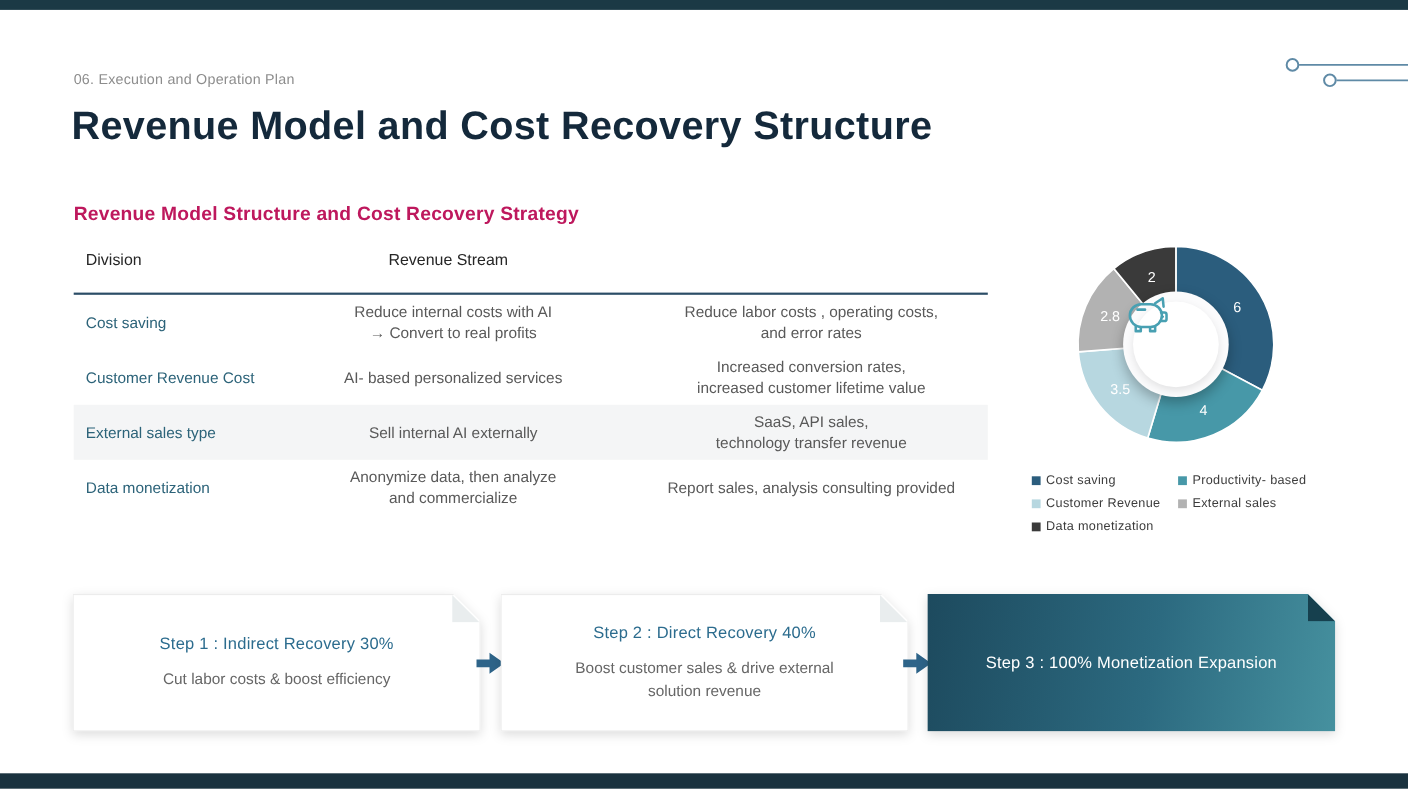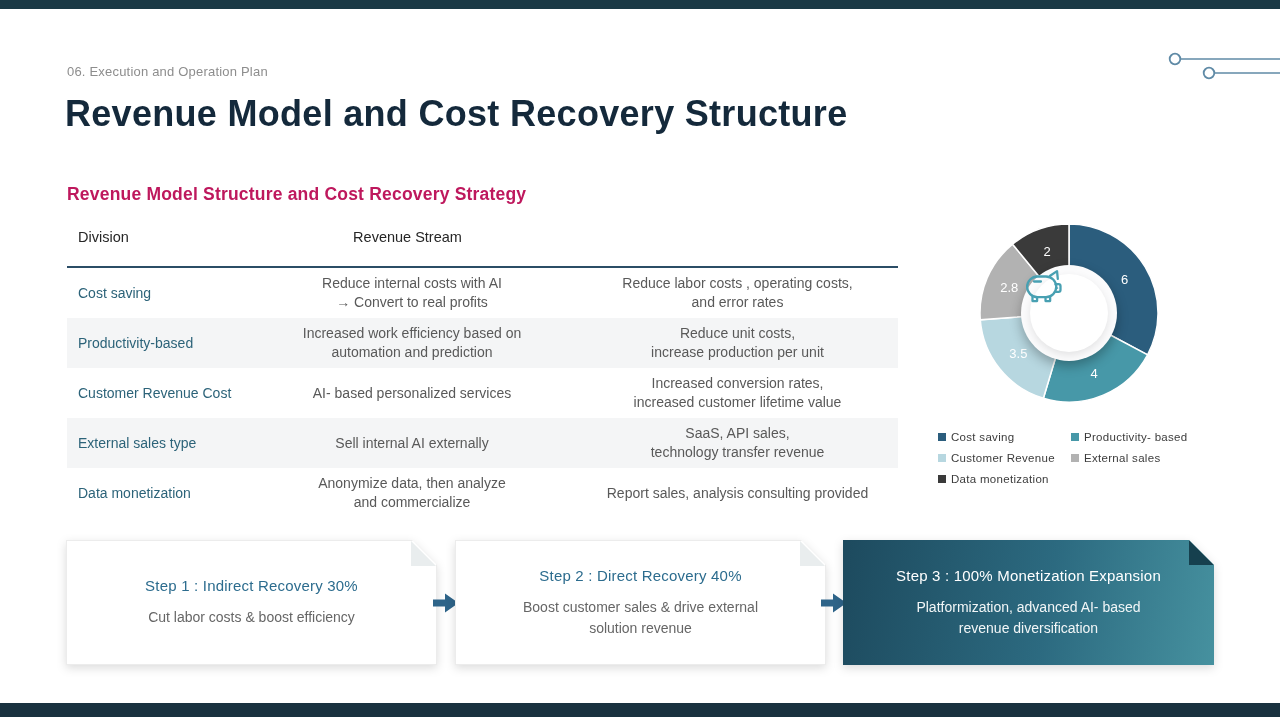--- a/index.html
+++ b/index.html
@@ -85,27 +85,20 @@
     <div class="col-division">Division</div>
     <div class="col-revenue">Revenue Stream</div>
   </div>
   <div>
       <div class="trow">
         <div class="col-division division-cell">Cost saving</div>
         <div class="col-explanation body-cell">Reduce internal costs with AI
 → Convert to real profits</div>
         <div class="col-revenue body-cell">Reduce labor costs , operating costs,
 and error rates</div>
-      </div>
-      <div class="trow alt">
-        <div class="col-division division-cell">Productivity-based</div>
-        <div class="col-explanation body-cell">Increased work efficiency based on
-automation and prediction</div>
-        <div class="col-revenue body-cell">Reduce unit costs,
-increase production per unit</div>
       </div>
       <div class="trow">
         <div class="col-division division-cell">Customer Revenue Cost</div>
         <div class="col-explanation body-cell">AI- based personalized services</div>
         <div class="col-revenue body-cell">Increased conversion rates,
 increased customer lifetime value</div>
       </div>
       <div class="trow alt">
         <div class="col-division division-cell">External sales type</div>
         <div class="col-explanation body-cell">Sell internal AI externally</div>
@@ -190,16 +183,14 @@
 solution revenue</div>
   </div>
 </div>
 <svg class="flow-arrow" style="left:821px;" viewBox="0 0 26 22">
   <path d="M0 7.5 H12 V1.5 L25.5 11 L12 20.5 V14.5 H0 Z" fill="#2e6489"></path>
 </svg>
 <div class="card-wrap highlight" style="left:843px;">
   <div class="card">
     <div class="fold"></div>
     <div class="card-title">Step 3 : 100% Monetization Expansion</div>
-    <div class="card-desc">Platformization, advanced AI- based
-revenue diversification</div>
   </div>
 </div>
 
 </body></html>

